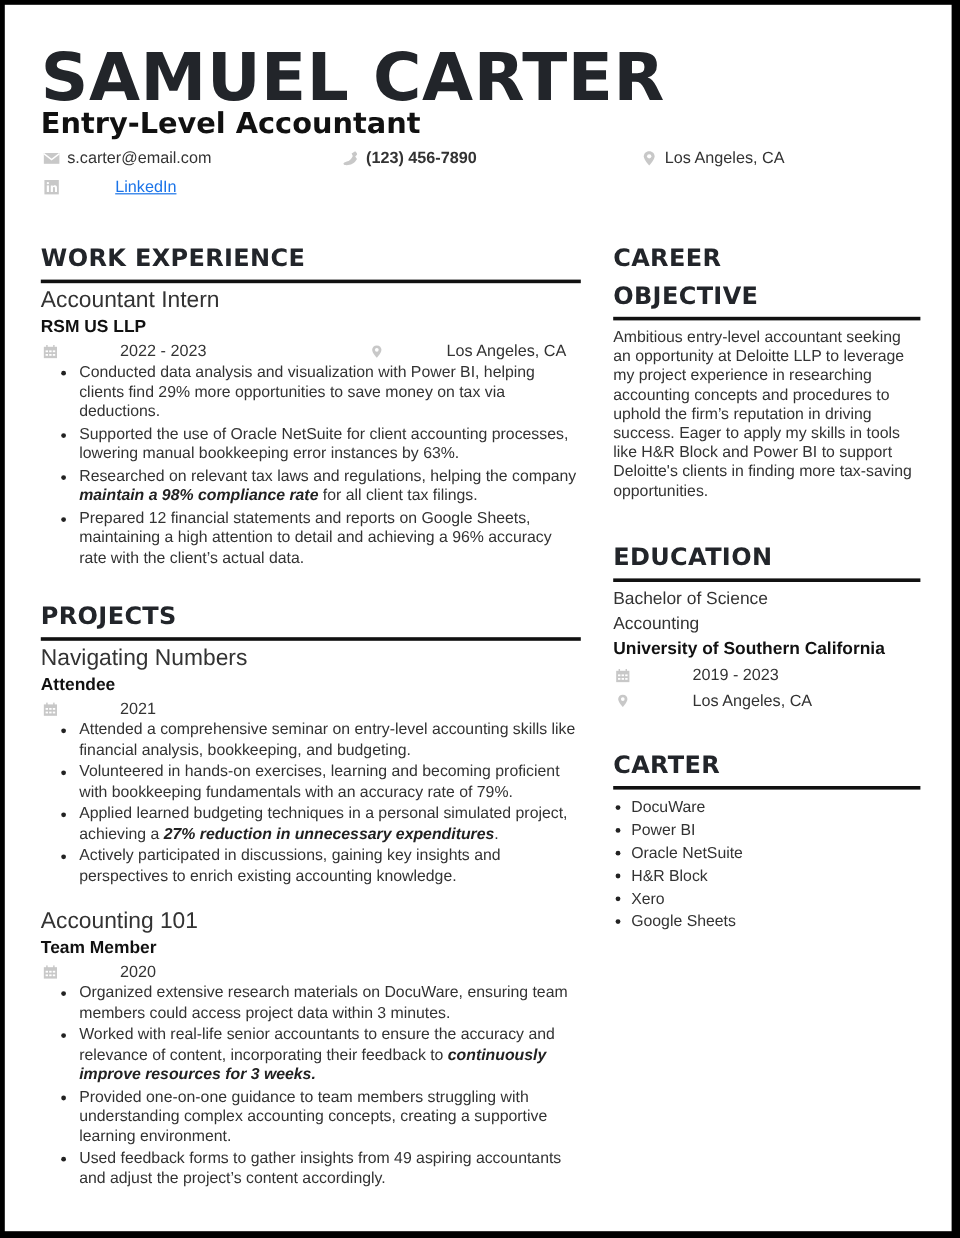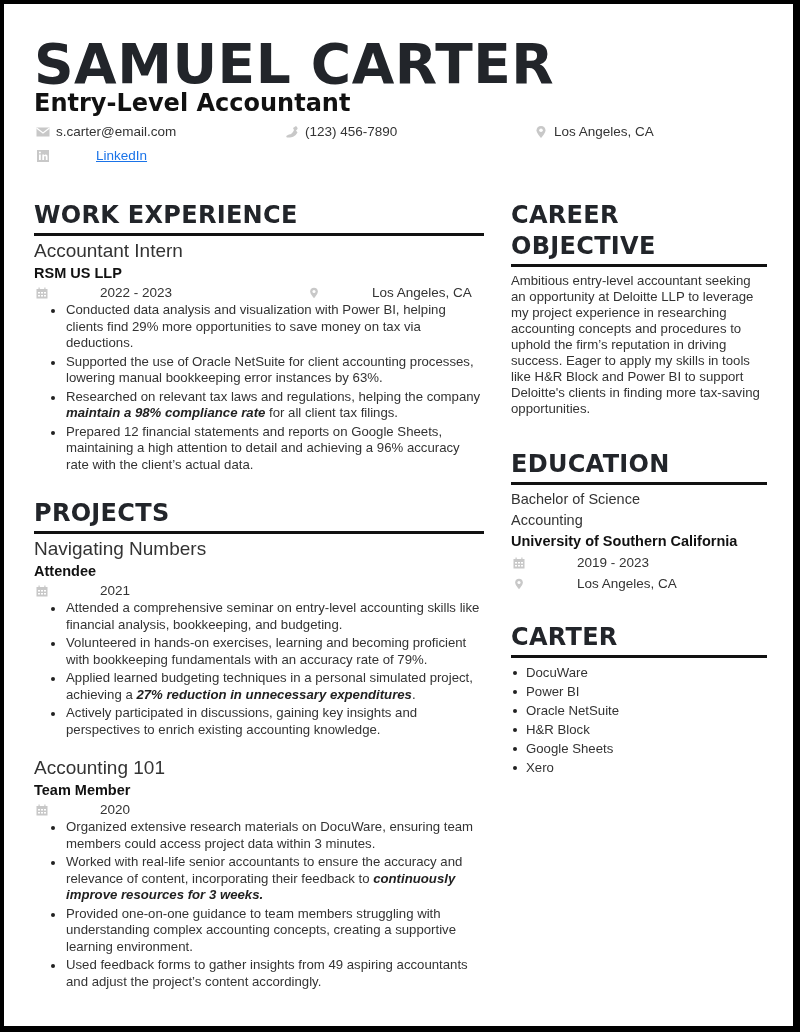--- a/index.html
+++ b/index.html
@@ -23,21 +23,21 @@
     position: absolute; font-size: 13.5px; color: #333; line-height: 18px;
     display: flex; align-items: center;
   }
   .contact-item .ic { width: 14px; height: 14px; margin-right: 6px; display: inline-block; }
   .link { color: #1a73e8; text-decoration: underline; margin-left: 40px; }
 
   .col-left { position: absolute; left: 30px; top: 196px; width: 450px; }
   .col-right { position: absolute; left: 507px; top: 196px; width: 256px; }
 
   .sec-head {
-    font-family: "DejaVu Sans", sans-serif; font-weight: bold; font-size: 24px;
+    font-family: "DejaVu Sans", sans-serif; font-weight: bold; font-size: 20px;
     color: #22252a; line-height: 31px; letter-spacing: 0.3px;
     border-bottom: 3px solid #111; padding-bottom: 2px;
   }
   .entry-title { font-size: 19px; color: #333; line-height: 24px; margin-top: 3px; }
   .entry-sub { font-size: 14.5px; font-weight: bold; color: #111; line-height: 20px; }
   .meta { display: flex; align-items: center; font-size: 13.5px; color: #333; line-height: 19px; gap: 44px; }
   .meta .ic { width: 12px; height: 12px; margin-right: 8px; margin-left: 2px; }
   .meta .gap { width: 46px; }
   ul.bullets { list-style: none; margin-left: 12px; }
   ul.bullets li {
@@ -70,21 +70,21 @@
 
   <div class="contact-item" style="left:32px; top:119px;">
     <span class="ic">
       <svg width="14" height="14" viewBox="0 0 14 14">
           <rect x="0.5" y="2.5" width="13" height="9" fill="#c8c8c8"></rect>
           <path d="M0.5 3 L7 8 L13.5 3" stroke="#fff" stroke-width="1.2" fill="none"></path>
         </svg>
     </span>
     <span>s.carter@email.com</span>
   </div>
-  <div class="contact-item" style="left:281px; top:119px;">
+  <div class="contact-item" style="left:281px; top:119px;font-weight:bold;">
     <span class="ic">
       <svg width="14" height="14" viewBox="0 0 14 14">
           <path d="M11 1 C12 2 13 3 12.5 4 L11 5.5 L12.5 7.5 C10 12 6 13 2 12.5 C1 12 1 11 2 10.5 L4 9.5 C6 9.5 8 7.5 9 5 L8 3 Z" fill="#c8c8c8"></path>
         </svg>
     </span>
     <span>(123) 456-7890</span>
   </div>
   <div class="contact-item" style="left:530px; top:119px;">
     <span class="ic">
       <svg width="14" height="14" viewBox="0 0 14 14">
@@ -255,18 +255,18 @@
       </div>
     </section>
 
     <section style="margin-top:28px;">
       <div class="sec-head">CARTER</div>
       <ul class="skills">
         <li>DocuWare</li>
         <li>Power BI</li>
         <li>Oracle NetSuite</li>
         <li>H&amp;R Block</li>
+        <li>Xero</li>
         <li>Google Sheets</li>
-        <li>Xero</li>
       </ul>
     </section>
   </div>
 </div>
 
 </body></html>

